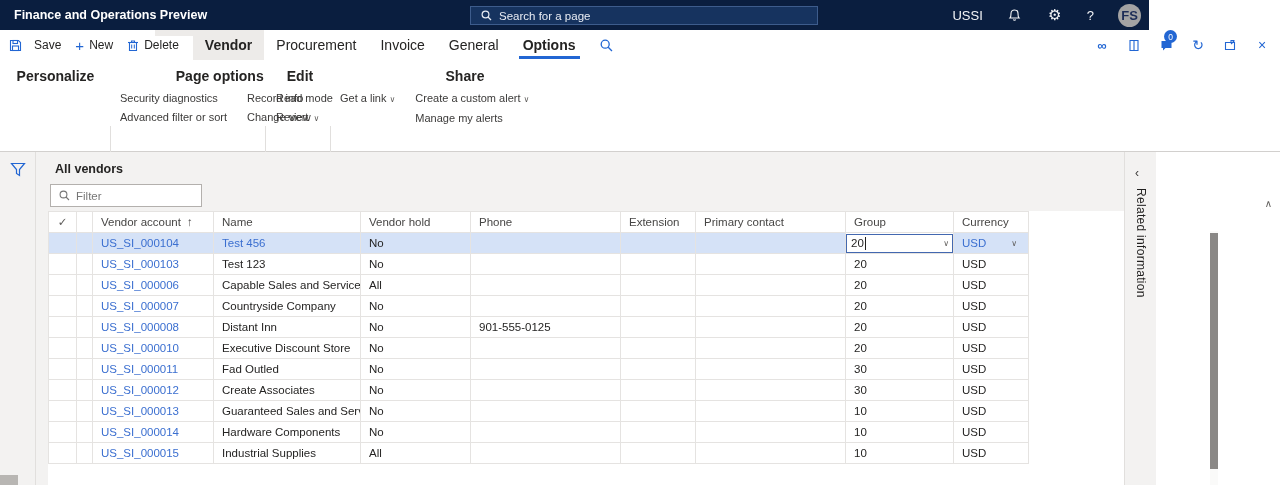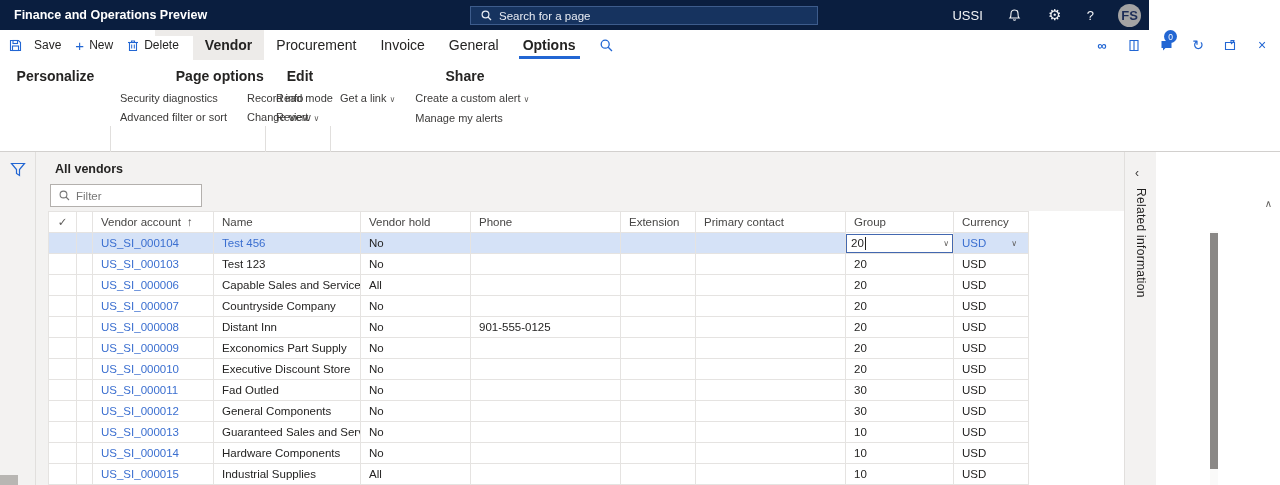--- a/index.html
+++ b/index.html
@@ -348,32 +348,20 @@
               <td>No</td>
               <td>901-555-0125</td>
               <td></td>
               <td></td>
               <td>20</td>
               <td>USD</td>
             </tr>
             <tr>
               <td class="c-sel"></td>
               <td class="c-edit"></td>
-              <td><a class="cell-link">US_SI_000009</a></td>
-              <td>Exconomics Part Supply</td>
-              <td>No</td>
-              <td></td>
-              <td></td>
-              <td></td>
-              <td>20</td>
-              <td>USD</td>
-            </tr>
-            <tr>
-              <td class="c-sel"></td>
-              <td class="c-edit"></td>
               <td><a class="cell-link">US_SI_000010</a></td>
               <td>Executive Discount Store</td>
               <td>No</td>
               <td></td>
               <td></td>
               <td></td>
               <td>20</td>
               <td>USD</td>
             </tr>
             <tr>
@@ -385,21 +373,21 @@
               <td></td>
               <td></td>
               <td></td>
               <td>30</td>
               <td>USD</td>
             </tr>
             <tr>
               <td class="c-sel"></td>
               <td class="c-edit"></td>
               <td><a class="cell-link">US_SI_000012</a></td>
-              <td>General Components</td>
+              <td>Create Associates</td>
               <td>No</td>
               <td></td>
               <td></td>
               <td></td>
               <td>30</td>
               <td>USD</td>
             </tr>
             <tr>
               <td class="c-sel"></td>
               <td class="c-edit"></td>

